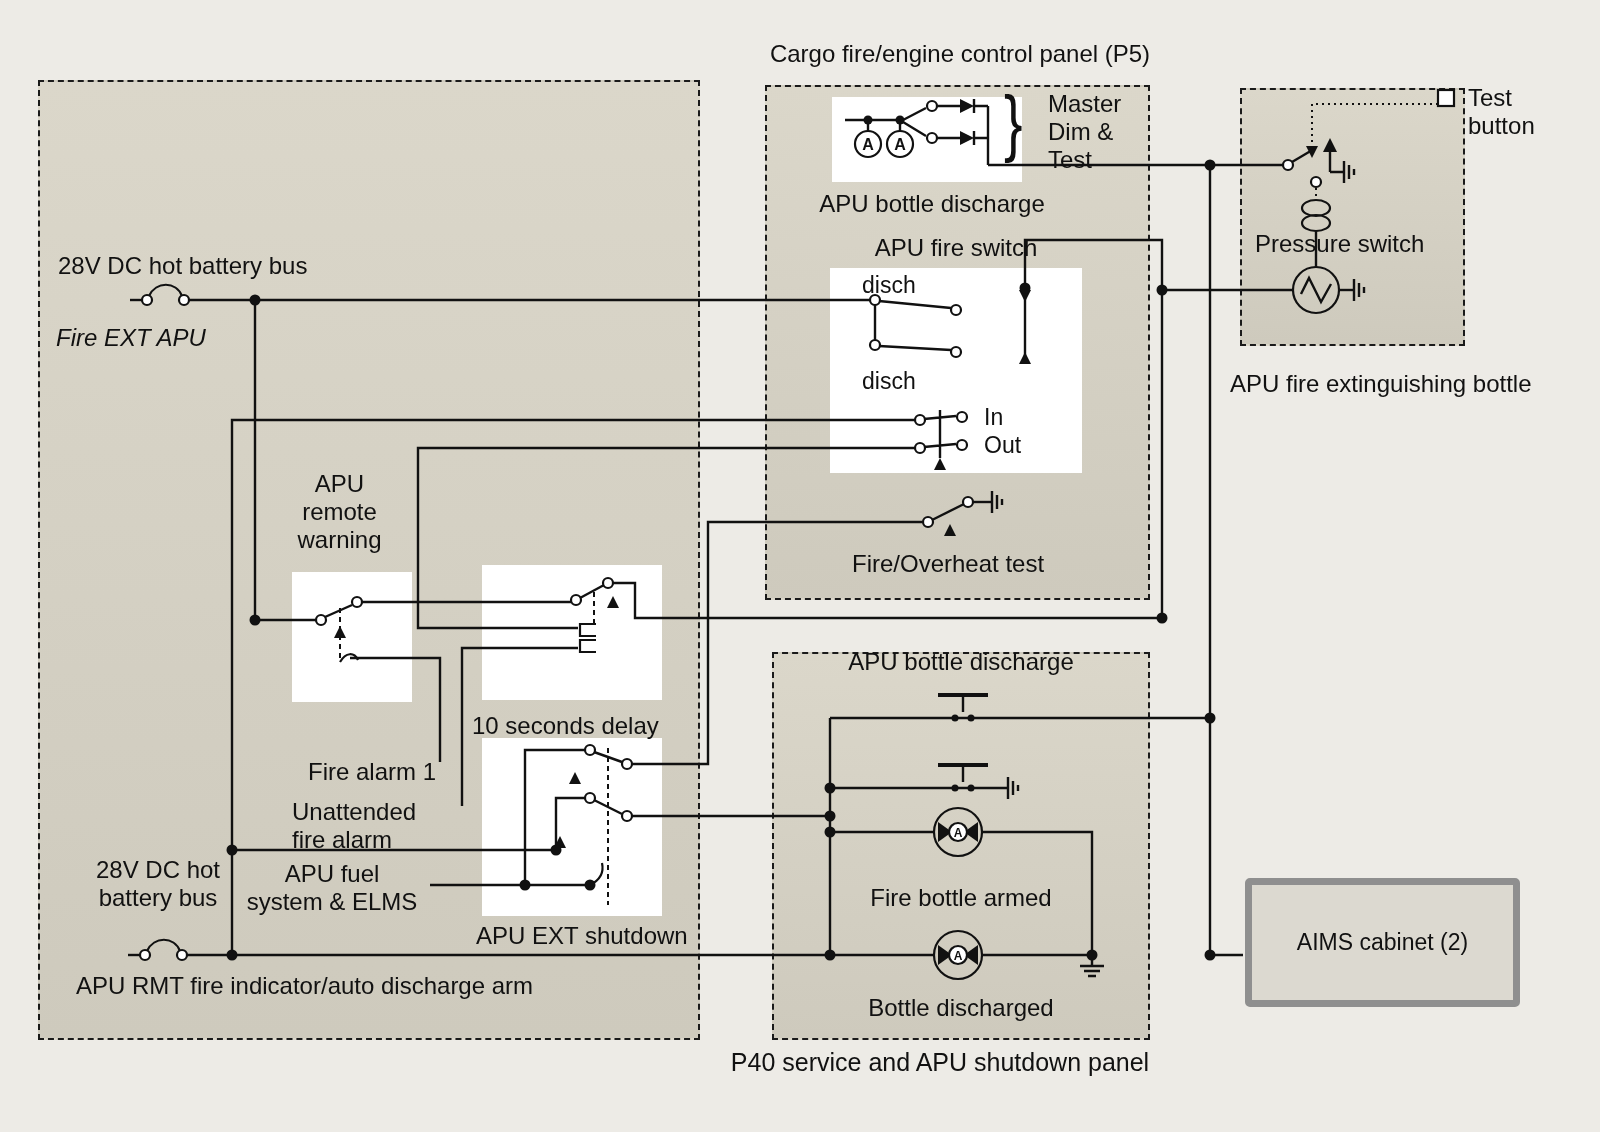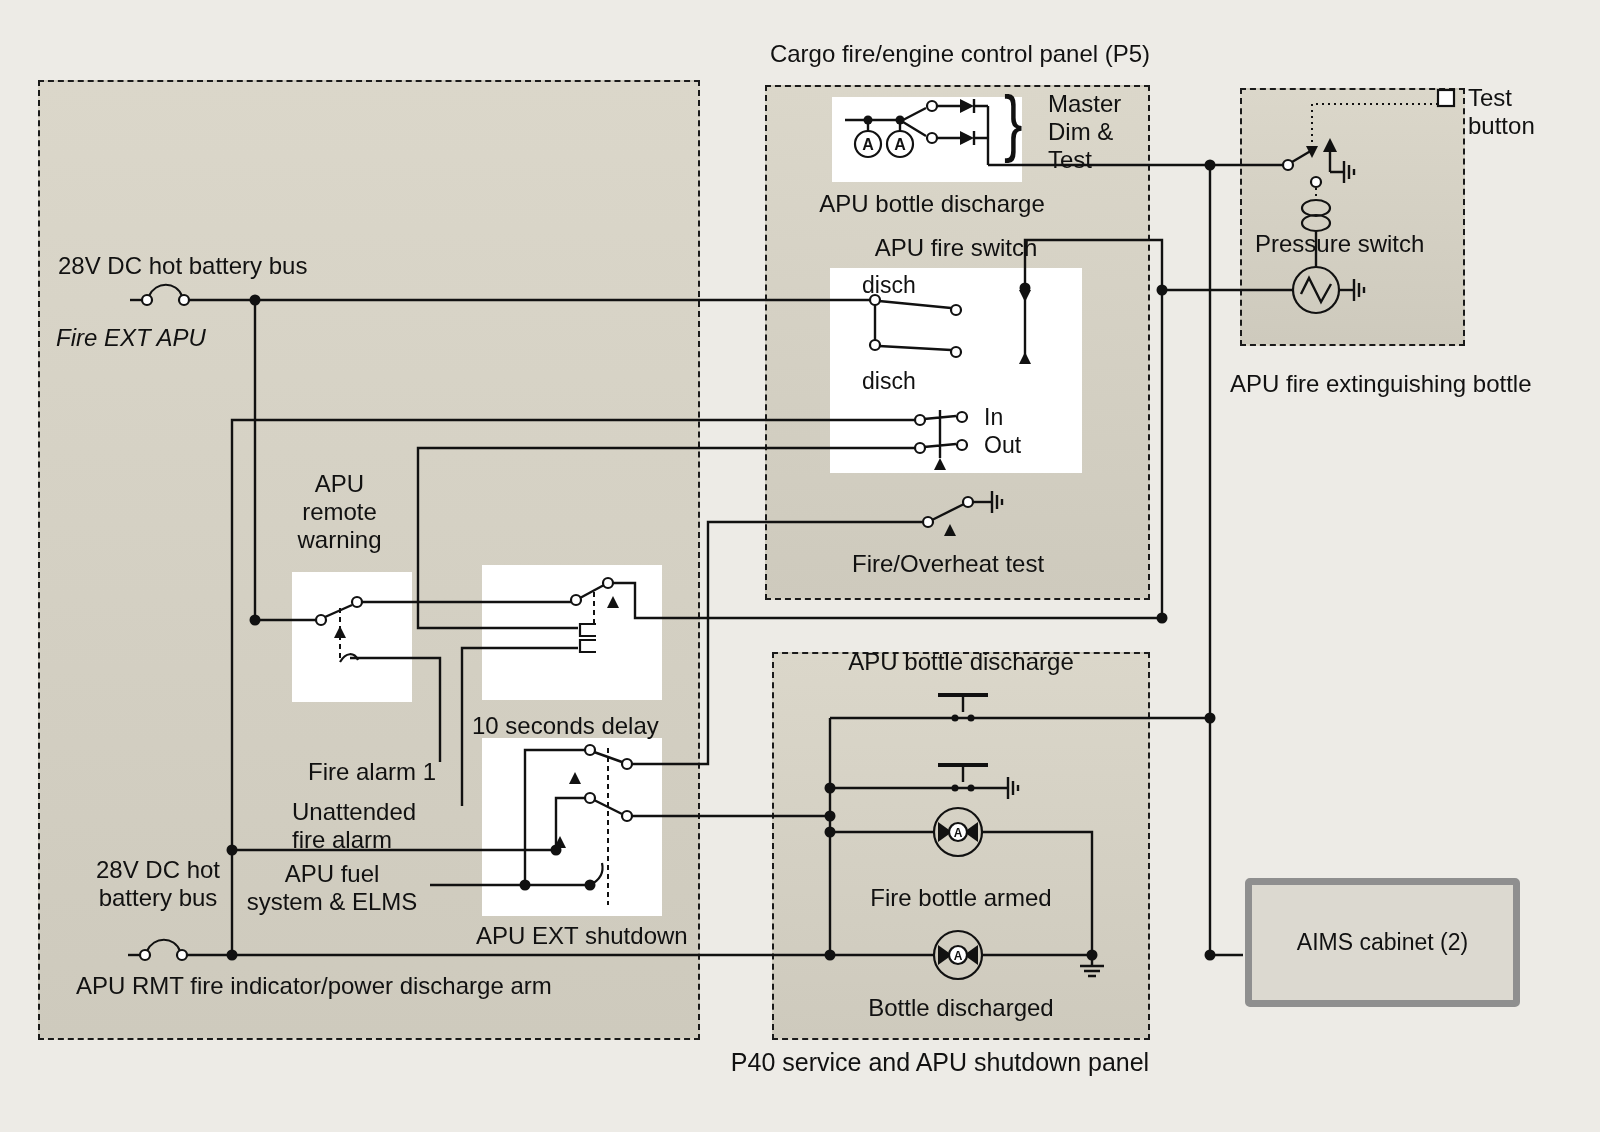--- a/index.html
+++ b/index.html
@@ -276,19 +276,19 @@
 warning</div>
   <div class="lbl" style="left:472px;top:712px;font-size:24px;">10 seconds delay</div>
   <div class="lbl" style="left:308px;top:758px;font-size:24px;">Fire alarm 1</div>
   <div class="lbl" style="left:292px;top:798px;font-size:24px;">Unattended
 fire alarm</div>
   <div class="lbl center" style="left:232px;top:860px;width:200px;font-size:24px;">APU fuel
 system &amp; ELMS</div>
   <div class="lbl" style="left:430px;top:922px;font-size:24px;margin-left:46px;">APU EXT shutdown</div>
   <div class="lbl center" style="left:78px;top:856px;width:160px;font-size:24px;">28V DC hot
 battery bus</div>
-  <div class="lbl" style="left:76px;top:972px;font-size:24px;">APU RMT fire indicator/power discharge arm</div>
+  <div class="lbl" style="left:76px;top:972px;font-size:24px;">APU RMT fire indicator/auto discharge arm</div>
   <div class="lbl center" style="left:772px;top:648px;width:378px;font-size:24px;">APU bottle discharge</div>
   <div class="lbl center" style="left:772px;top:884px;width:378px;font-size:24px;">Fire bottle armed</div>
   <div class="lbl center" style="left:772px;top:994px;width:378px;font-size:24px;">Bottle discharged</div>
   <div class="lbl center" style="left:700px;top:1048px;width:480px;font-size:25px;">P40 service and APU shutdown panel</div>
 
 </div>
 
 </body></html>

